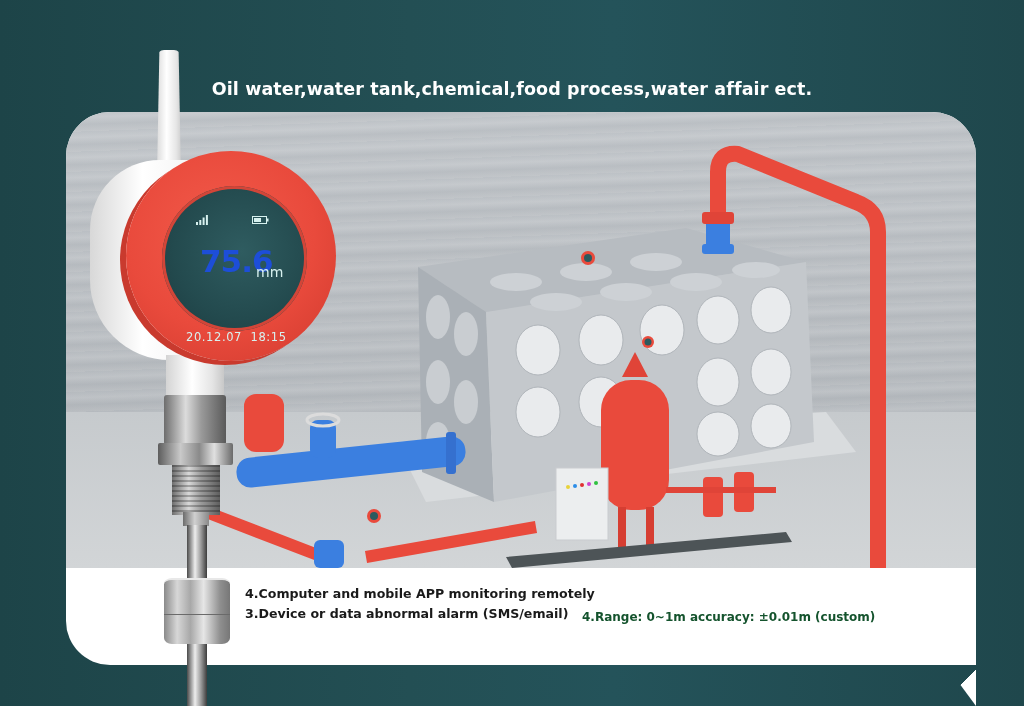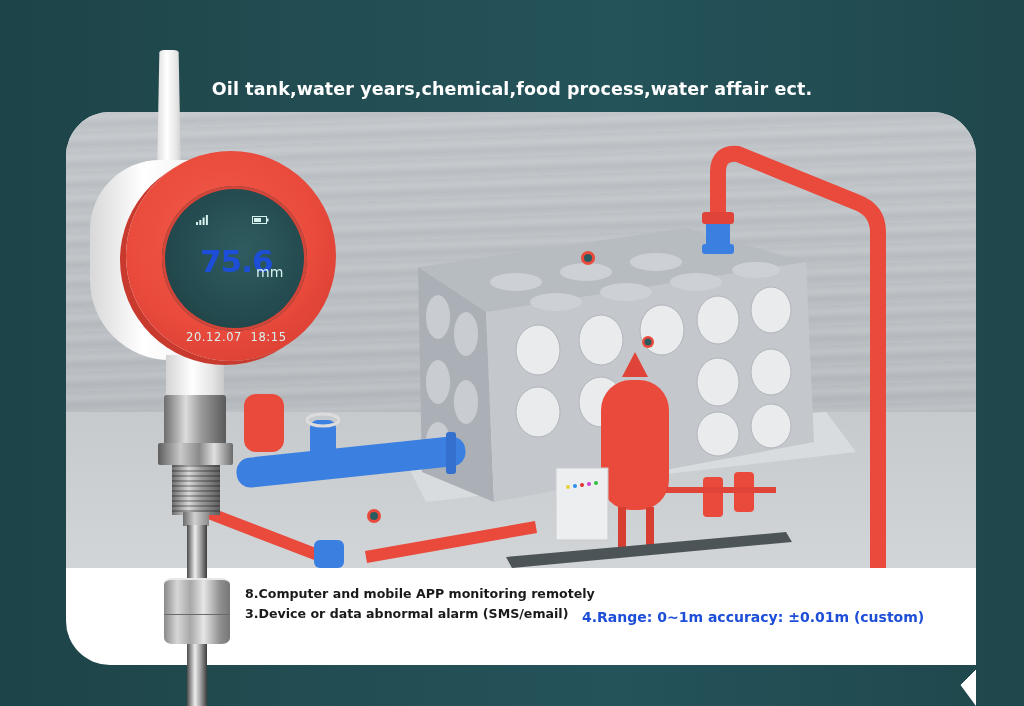--- a/index.html
+++ b/index.html
@@ -34,21 +34,21 @@
     .tail-wrap { position: absolute; left: 945px; top: 664px; width: 31px; height: 42px;
       background: linear-gradient(135deg, transparent 0 50%, #ffffff 50% 100%);
       clip-path: polygon(0 0, 100% 0, 100% 100%);
     }
     .features-left {
       position: absolute; left: 245px; top: 584px;
       font-weight: bold; font-size: 12.6px; line-height: 20px; color: #1a1a1a;
     }
     .features-right {
       position: absolute; left: 582px; top: 607px;
-      font-weight: bold; font-size: 14px; line-height: 20px; color: #1d4ed8;
+      font-weight: bold; font-size: 12px; line-height: 20px; color: #14532d;
     }
     .feature { white-space: nowrap; }
     svg.art { position: absolute; left: 0; top: 0; }
 
     
     .antenna {
       position: absolute; left: 157px; top: 50px; width: 24px; height: 125px;
       background: linear-gradient(90deg, #dcdcdc, #ffffff 40%, #e6e6e6 80%, #cfcfcf);
       border-radius: 7px 7px 2px 2px;
       clip-path: polygon(10% 0, 90% 0, 100% 100%, 0 100%);
@@ -121,21 +121,21 @@
       border-radius: 8px / 6px;
       border-top: 2px solid #e8e8e8;
     }
     .float-seam {
       position: absolute; left: 164px; top: 614px; width: 66px; height: 1px; background: #6a6a6a;
     }
   </style>
 </head>
 <body>
 
-<div class="headline">Oil tank,water years,chemical,food process,water affair ect.</div>
+<div class="headline">Oil water,water tank,chemical,food process,water affair ect.</div>
 
 <div class="panel">
   <div class="scene">
     <div class="floor"></div>
   </div>
   <svg class="art" width="910" height="456" viewBox="0 0 910 456">
 
     <polygon points="330,330 760,300 790,340 360,390" fill="#d9dcde"></polygon>
 
     <polygon points="352,155 620,116 740,150 420,200" fill="#b7bcc1"></polygon>
@@ -212,21 +212,21 @@
     <path d="M140,400 L270,450 M300,445 L470,415" stroke="#e94a3c" stroke-width="12" fill="none"></path>
     <rect x="248" y="428" width="30" height="28" rx="6" fill="#3b7fe0"></rect>
     <circle cx="308" cy="404" r="7" fill="#e94a3c"></circle>
     <circle cx="308" cy="404" r="4" fill="#2b5a5e"></circle>
   </svg>
 </div>
 
 <div class="tail-wrap"></div>
 
 <div class="features-left">
-  <div class="feature">8.Computer and mobile APP monitoring remotely</div>
+  <div class="feature">4.Computer and mobile APP monitoring remotely</div>
   <div class="feature">3.Device or data abnormal alarm (SMS/email)</div>
 </div>
 <div class="features-right">
   <div class="feature">4.Range:  0~1m accuracy:  ±0.01m (custom)</div>
 </div>
 
 <div class="antenna"></div>
 <div class="housing"></div>
 <div class="neck"></div>
 <div class="bezel"></div>

